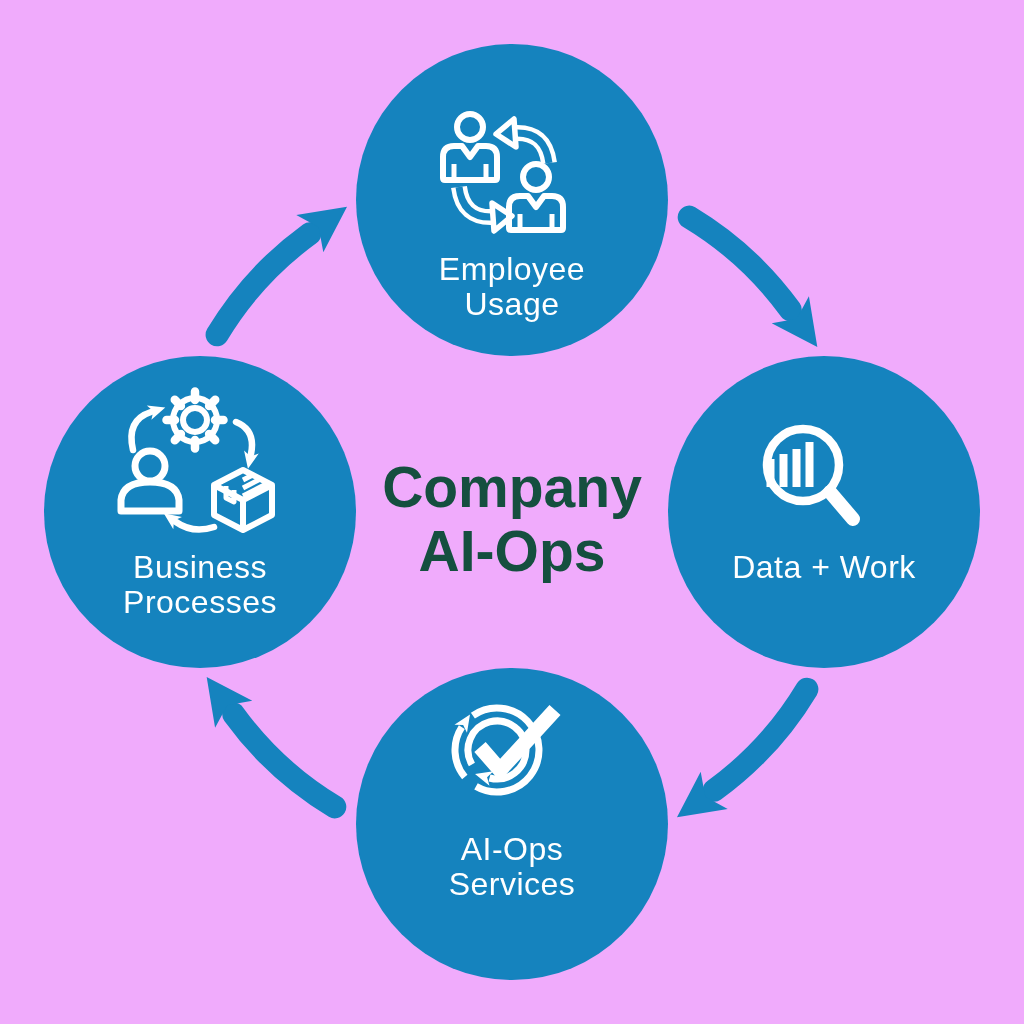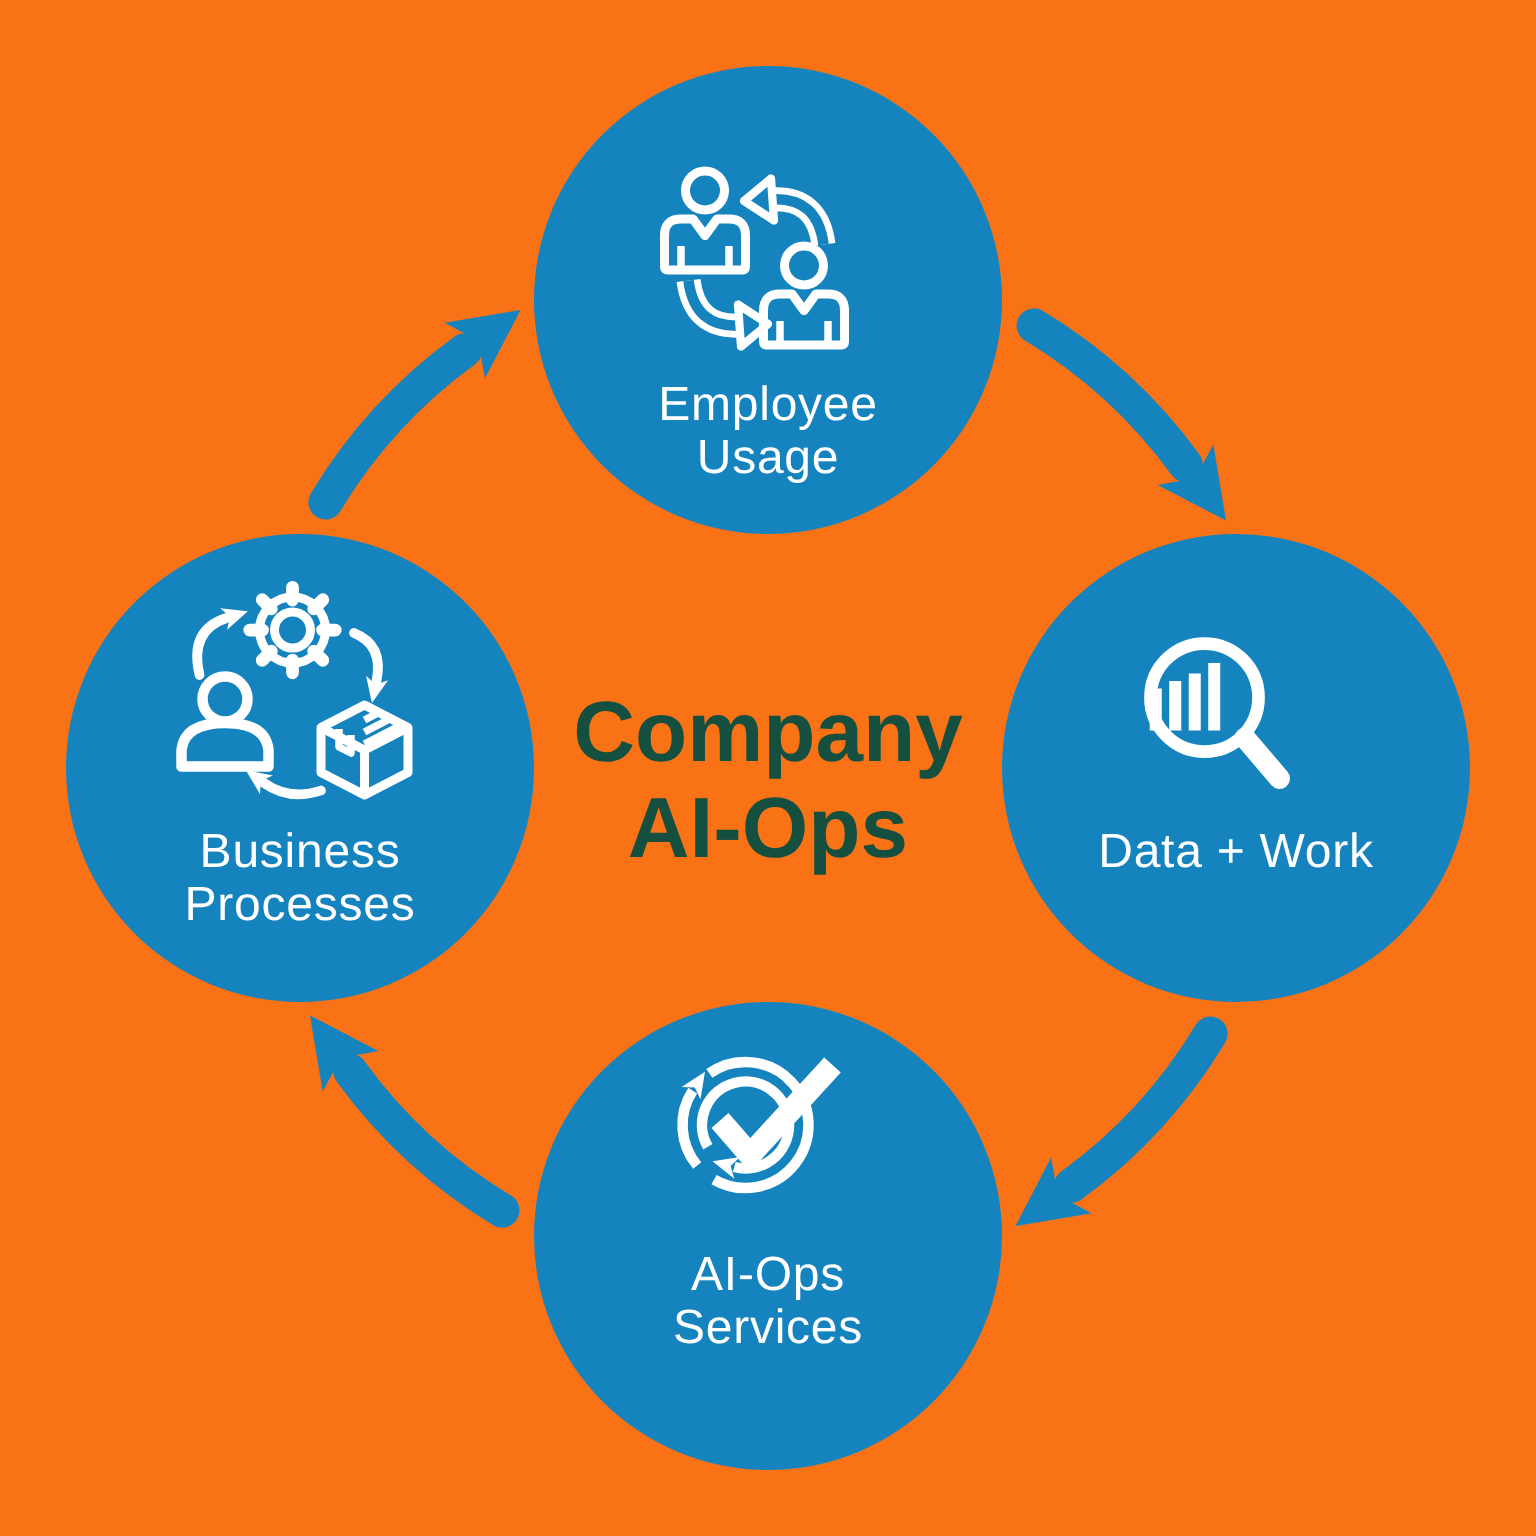--- a/index.html
+++ b/index.html
@@ -1,18 +1,18 @@
 <!DOCTYPE html>
 <html><head>
 <meta charset="utf-8">
 <style>
   html, body { margin: 0; padding: 0; background: #ffffff; }
   .stage {
     width: 1024px; height: 1024px;
-    background: #f97316;
+    background: #f0abfc;
     position: relative;
     font-family: "Liberation Sans", sans-serif;
   }
   svg { display: block; }
   .node-circle { fill: #1583BE; }
   .flow-arrow { stroke: #1583BE; stroke-width: 23; fill: none; stroke-linecap: round; }
   .icon-stroke { stroke: #ffffff; fill: none; }
   .icon-fill { fill: #ffffff; stroke: none; }
   .band-carve { stroke: #1583BE; fill: none; }
   .node-label {

